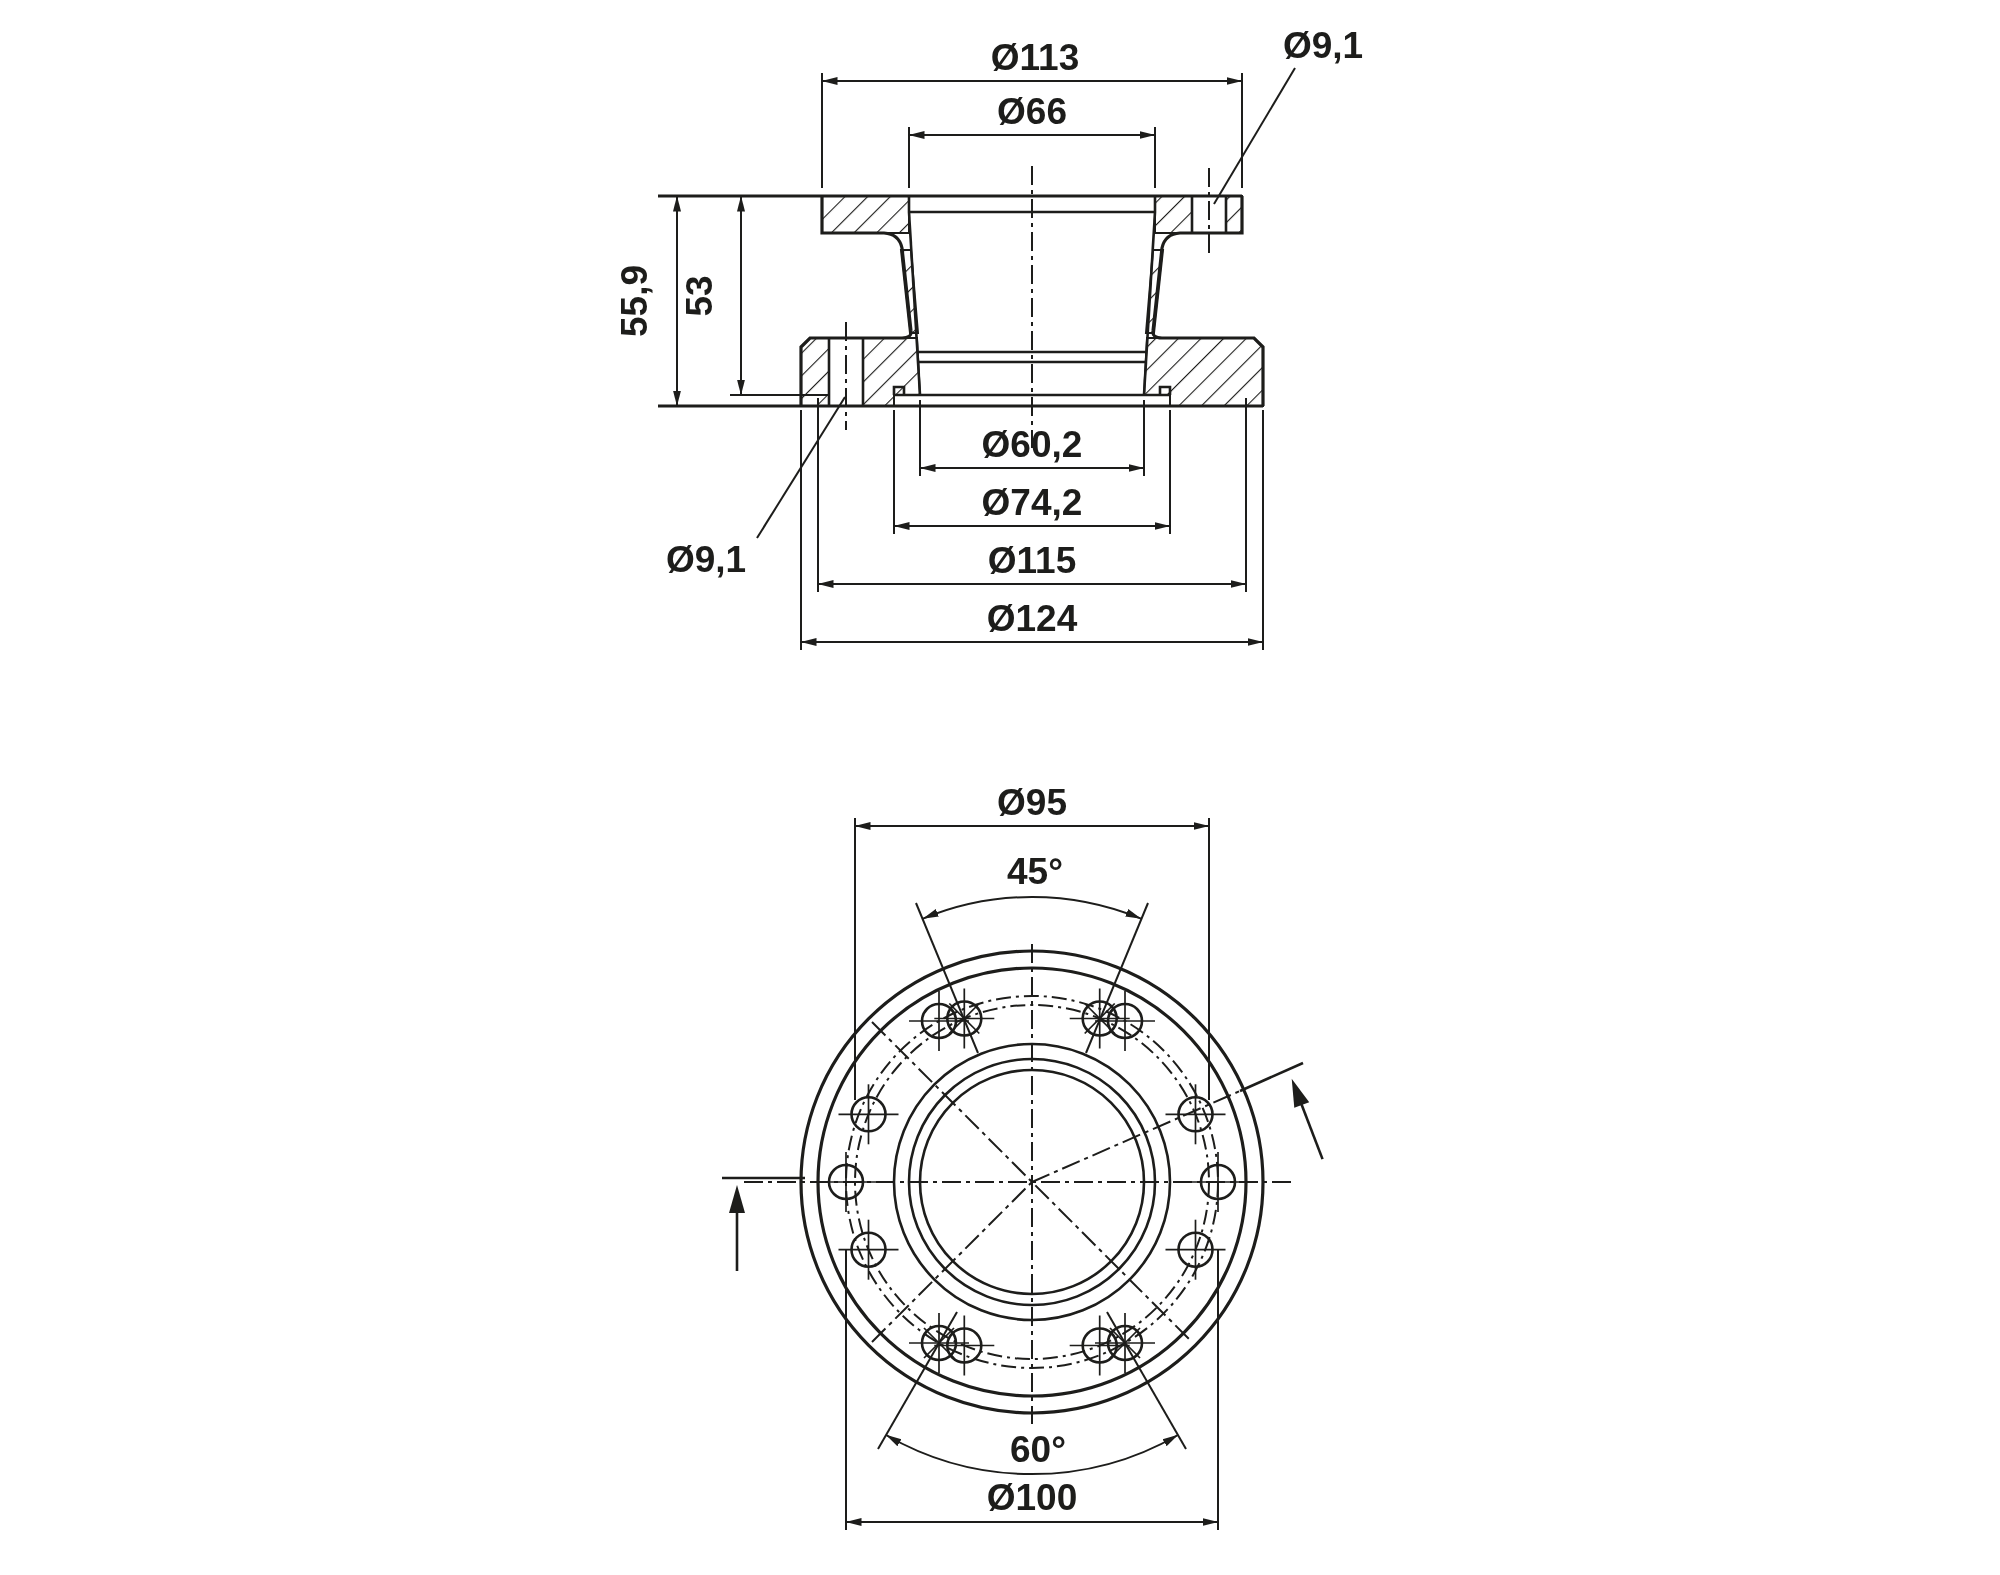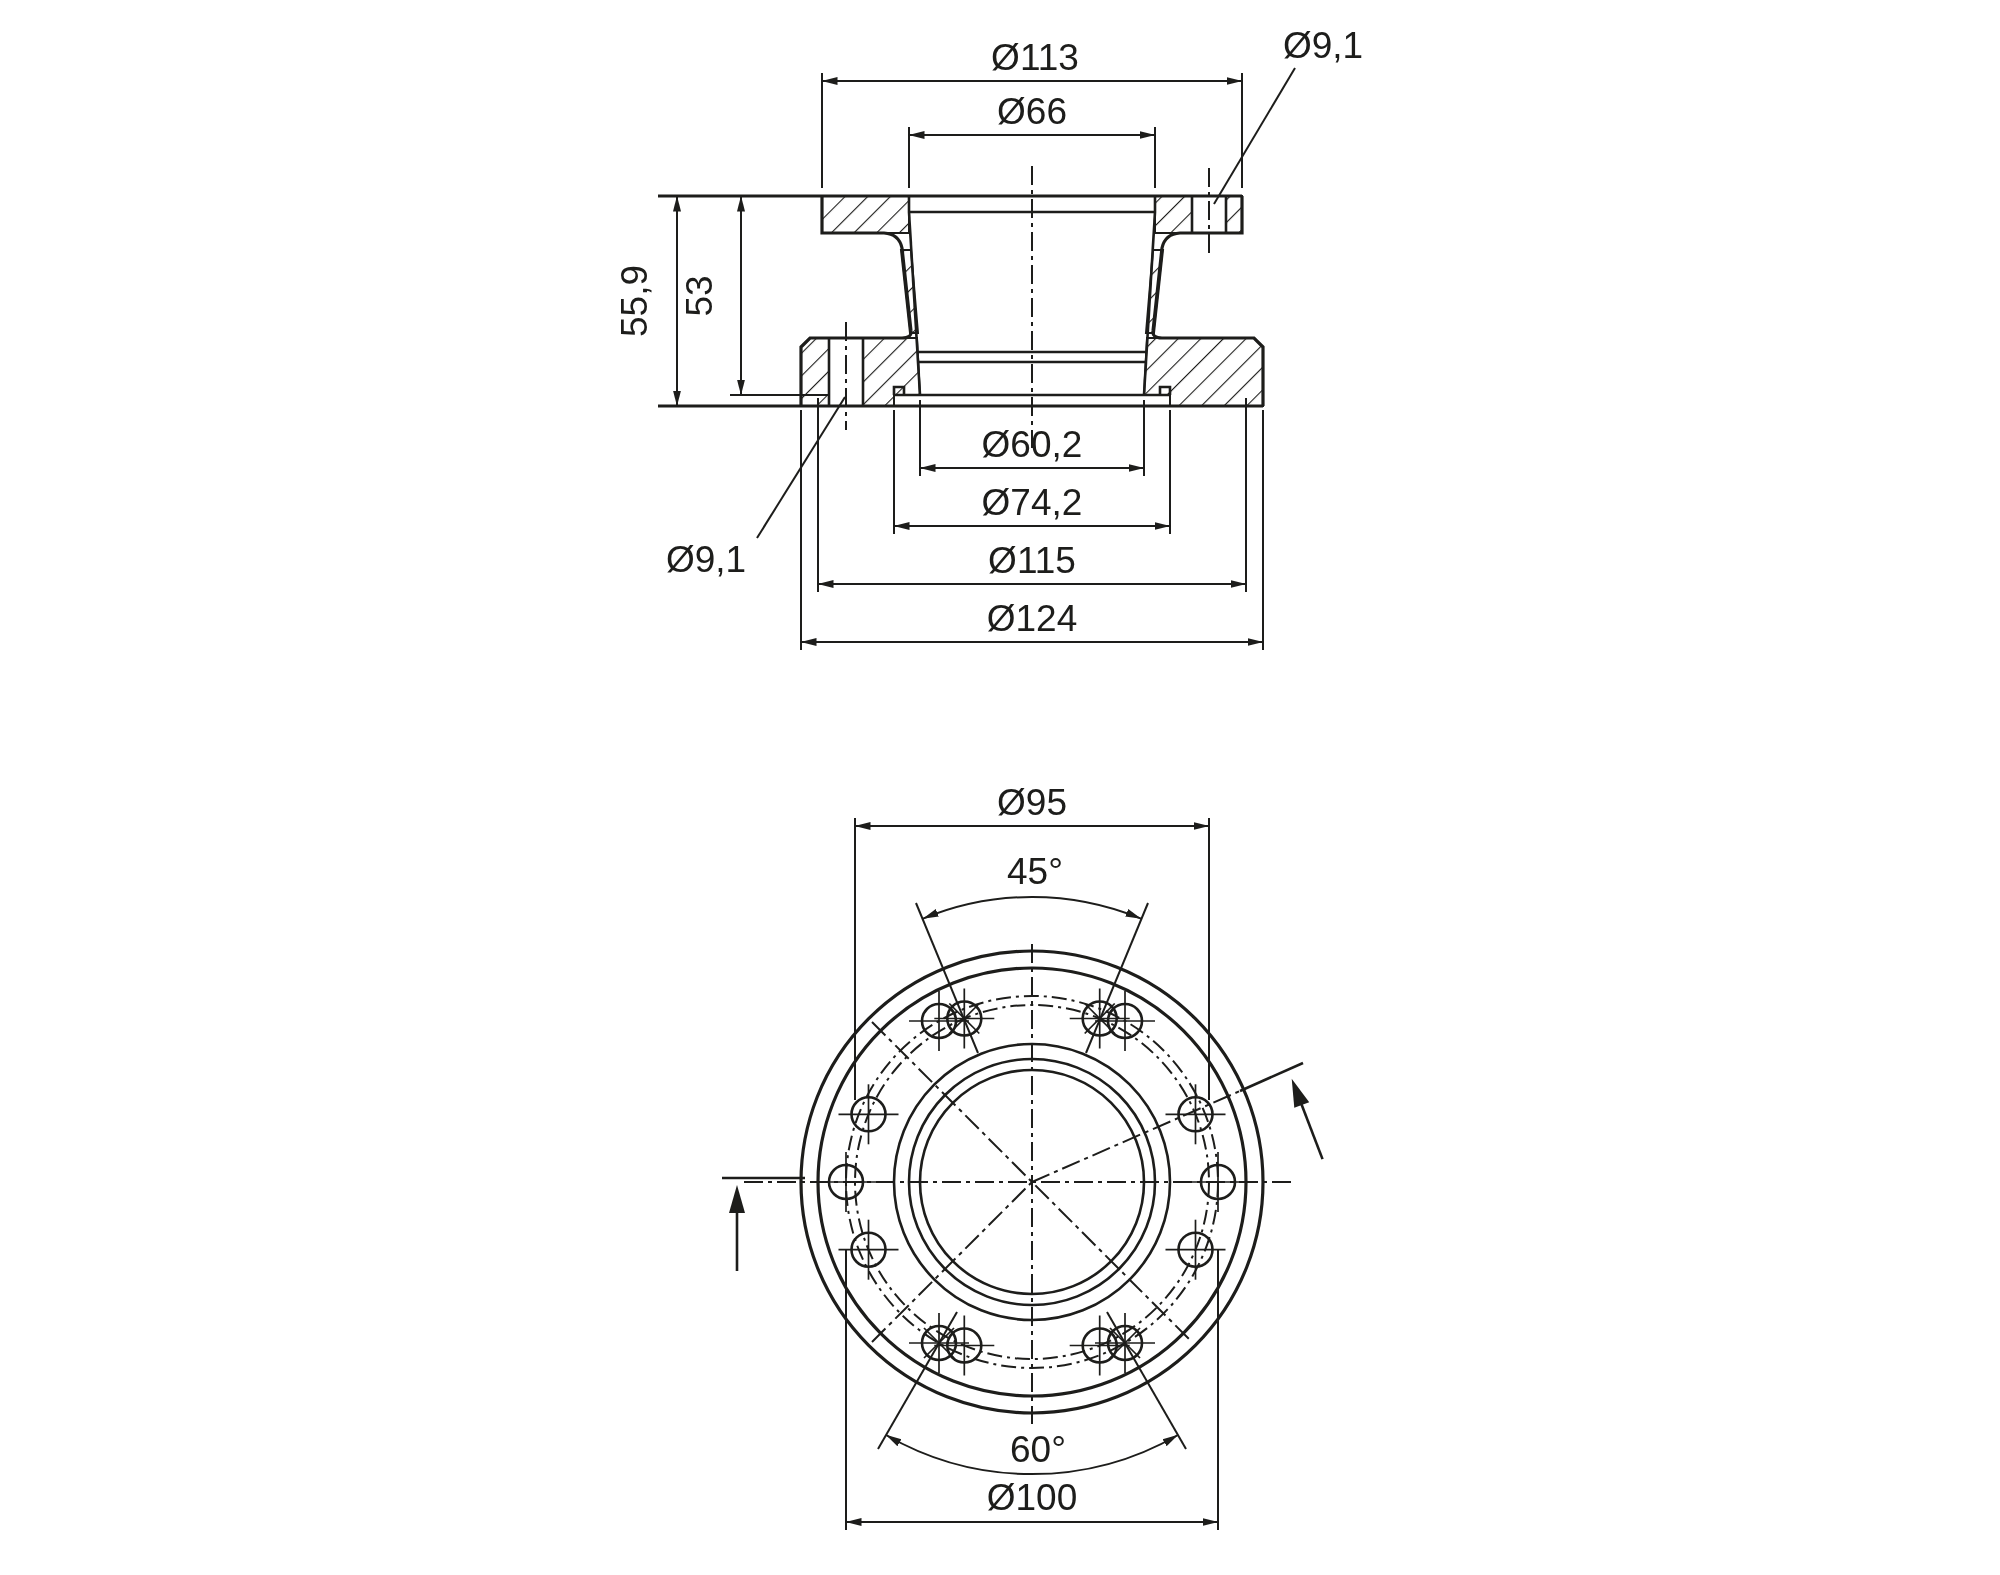--- a/index.html
+++ b/index.html
@@ -1,16 +1,16 @@
 <!DOCTYPE html>
 <html><head>
 <meta charset="utf-8">
 <style>
   html,body{margin:0;padding:0;background:#ffffff;}
-  .stage{width:2000px;height:1575px;background:#ffffff;position:relative;font-family:"Liberation Sans",sans-serif;}
+  .stage{width:2000px;height:1575px;background:#ffffff;position:relative;font-family:"Liberation Sans",sans-serif;font-weight:bold;}
   svg{display:block;}
   text{font-family:"Liberation Sans","DejaVu Sans",sans-serif;fill:#1d1d1b;}
   .dimtxt{font-size:37px;}
   .ln{stroke:#1d1d1b;fill:none;}
   .w3{stroke-width:3.2px;}
   .w26{stroke-width:2.6px;}
   .w2{stroke-width:2px;}
   .w16{stroke-width:1.7px;}
   .cl{stroke-dasharray:19 5 4 5;}
   .clc{stroke-dasharray:15 5 3 5;}

